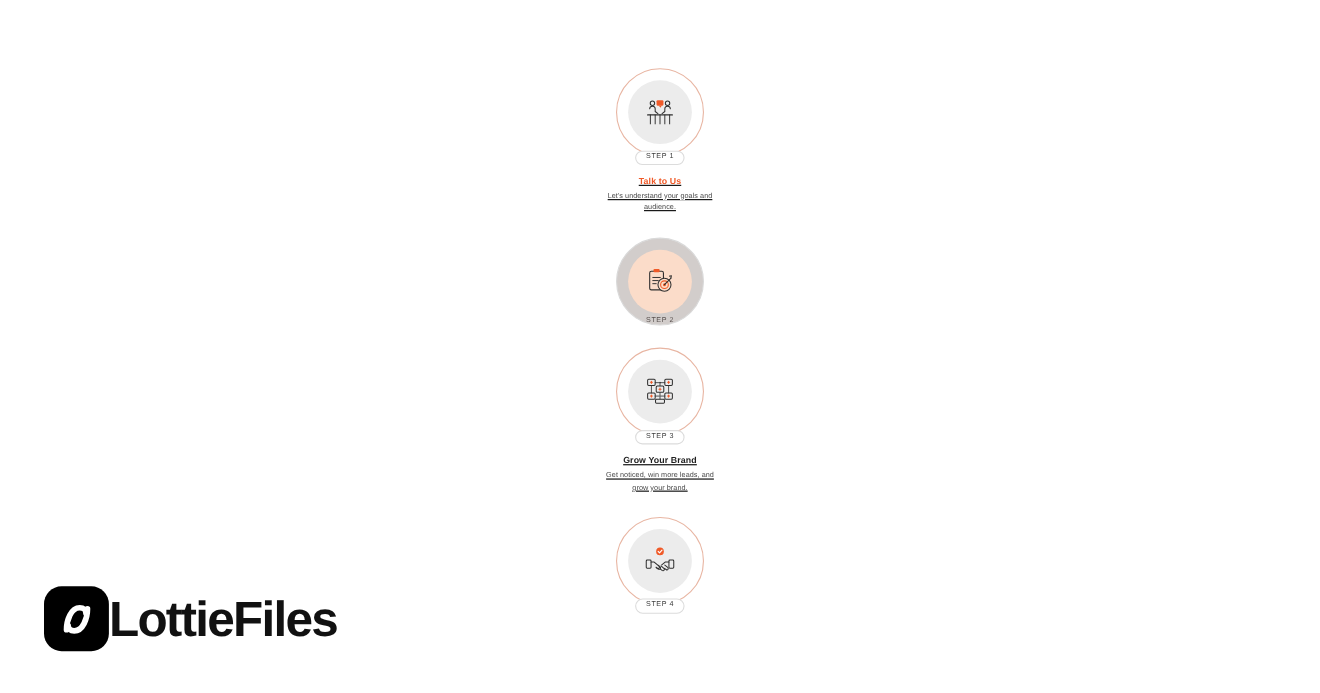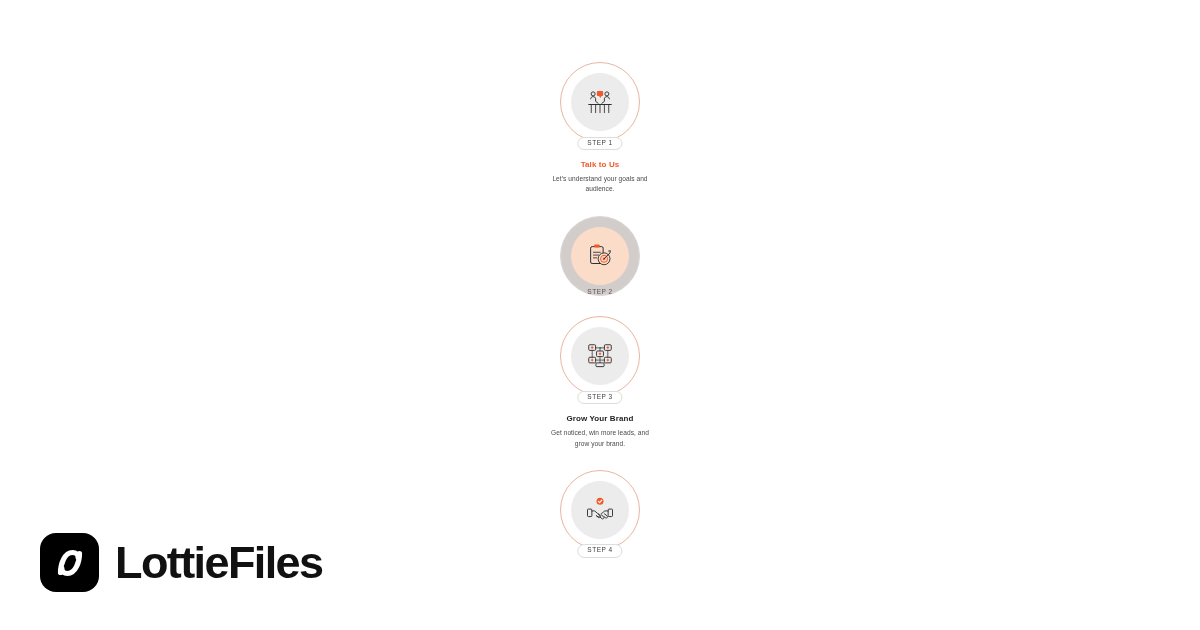--- a/index.html
+++ b/index.html
@@ -21,20 +21,21 @@
 
   
   .steps-column {
     position: absolute;
     left: 548px;
     top: 62px;
     width: 104px;
     display: flex;
     flex-direction: column;
     align-items: center;
+    text-decoration: underline;
   }
 
   .step {
     width: 104px;
     display: flex;
     flex-direction: column;
     align-items: center;
     position: relative;
   }
 
@@ -121,21 +122,20 @@
   .step-gap-2 { height: 20px; }
   .step-gap-3 { height: 20px; }
 
   
   .logo {
     position: absolute;
     left: 40px;
     top: 533px;
     display: flex;
     align-items: center;
-    gap: 16px;
   }
   .logo-mark {
     width: 59px;
     height: 59px;
     border-radius: 16px;
     background: #000000;
     display: flex;
     align-items: center;
     justify-content: center;
   }

